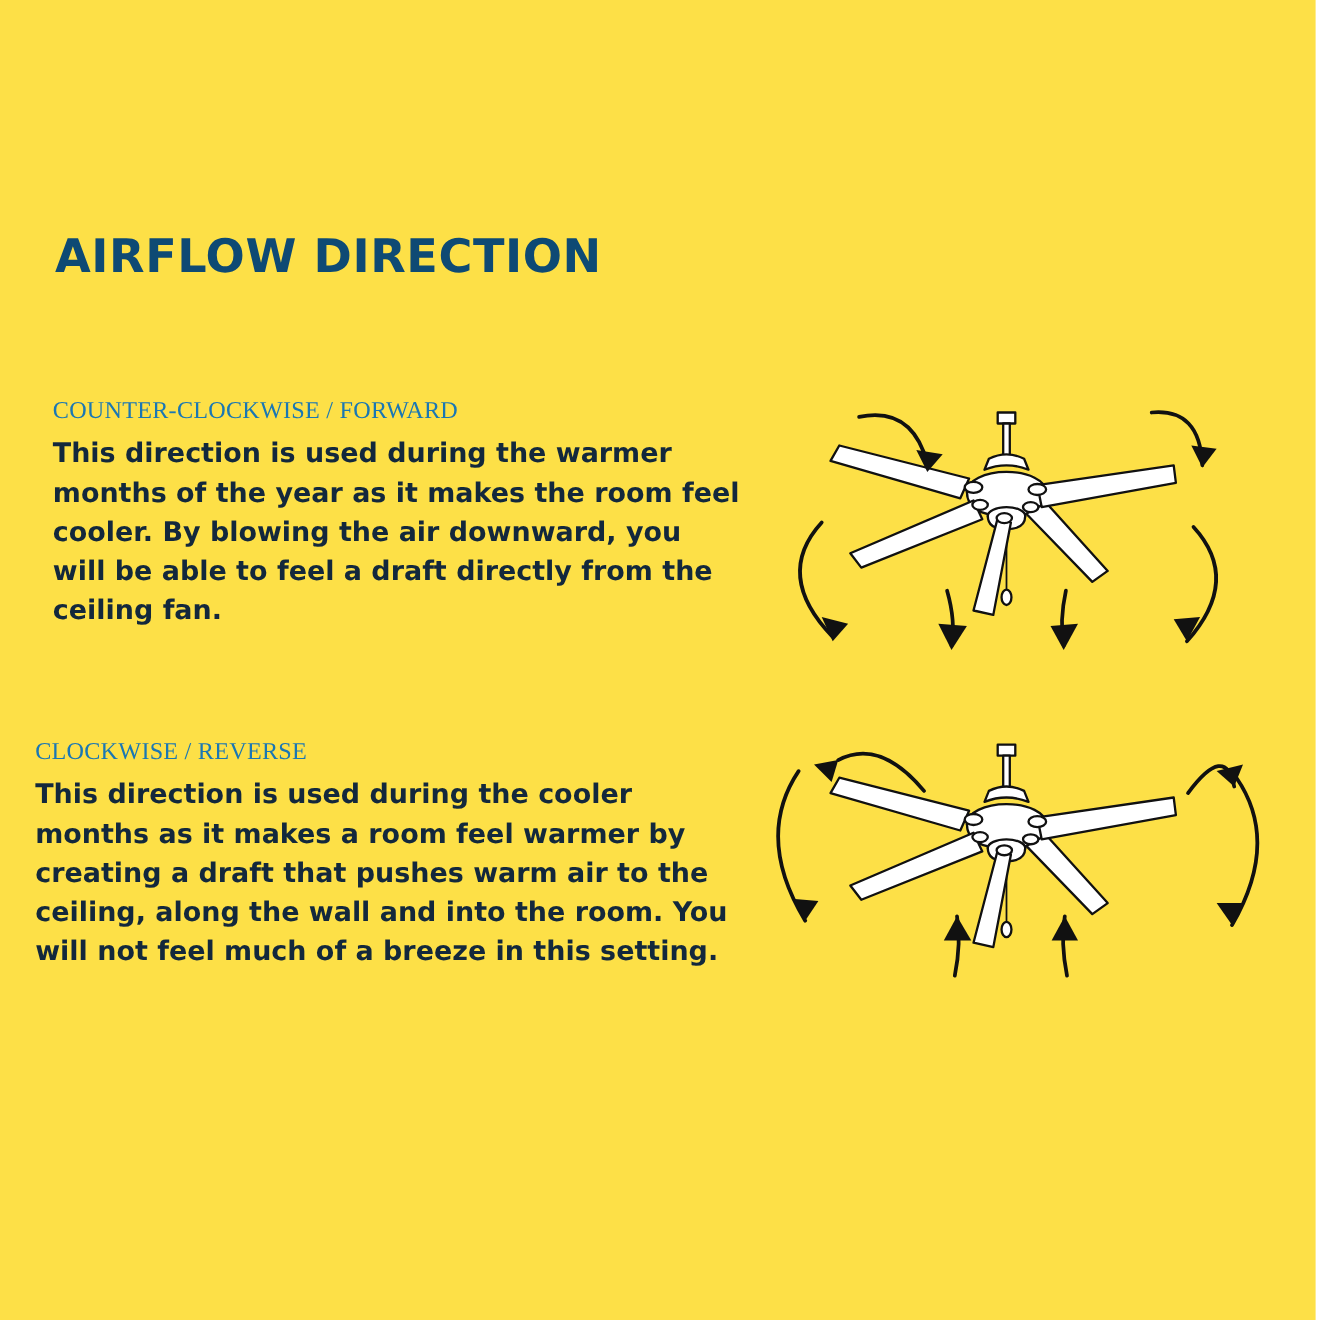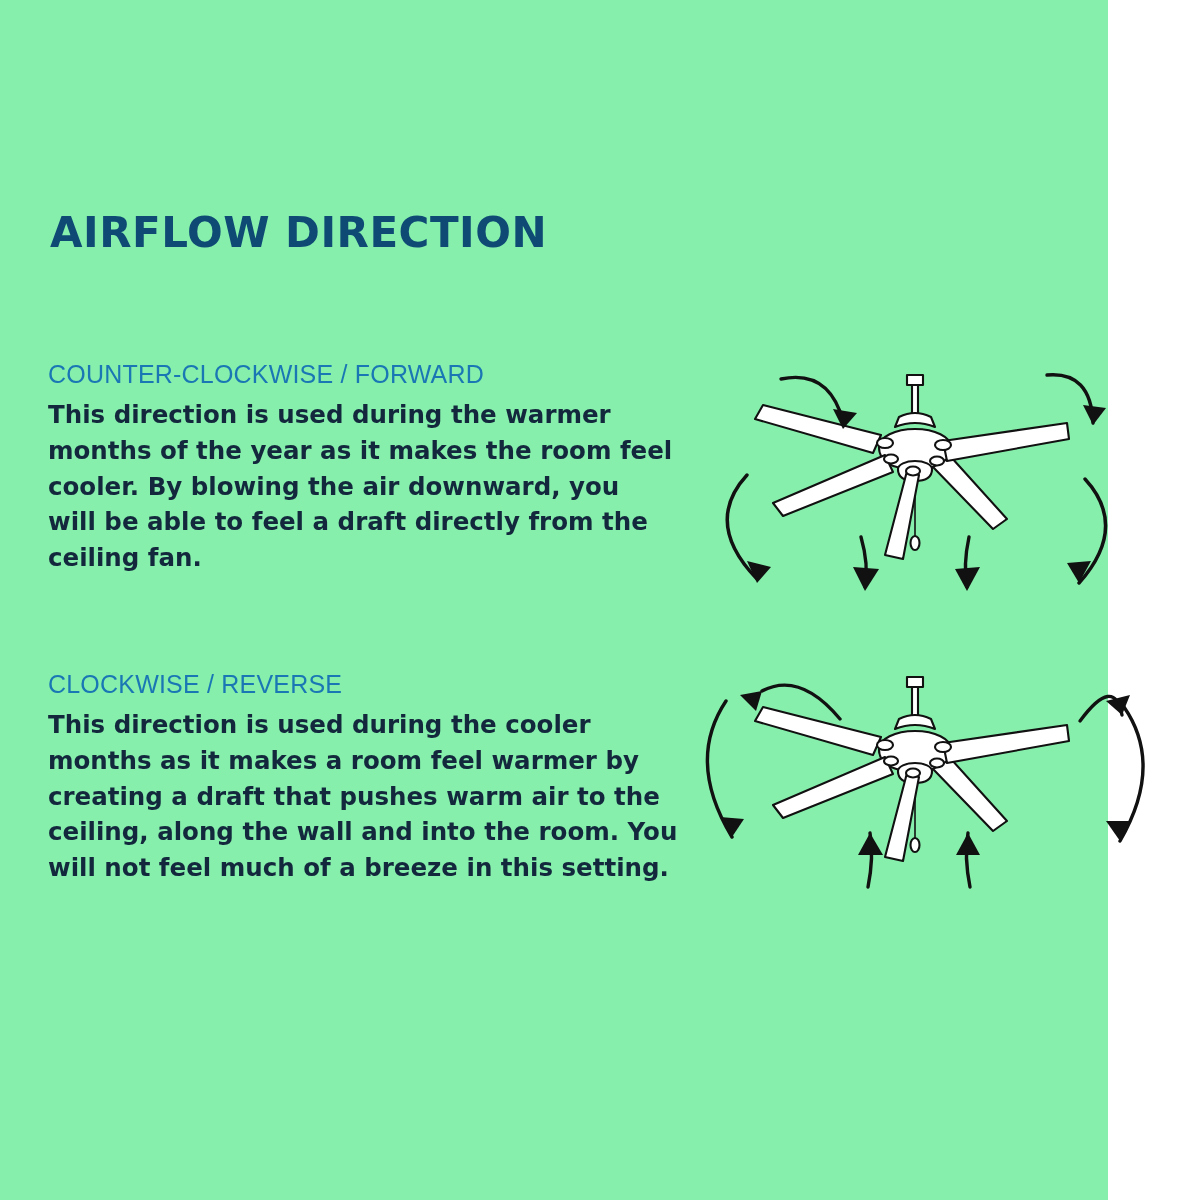--- a/index.html
+++ b/index.html
@@ -11,45 +11,45 @@
     width: 1200px;
     height: 1200px;
     font-family: "DejaVu Sans", sans-serif;
     color: #1a2a3a;
     position: relative;
     overflow: hidden;
   }
   .page {
     position: absolute;
     left: 0; top: 0;
-    width: 1108px;
+    width: 1196px;
     height: 1200px;
-    background: #86efac;
+    background: #fde047;
   }
   .title {
     position: absolute;
     left: 50px;
     top: 208px;
     font-family: "DejaVu Sans", sans-serif;
     font-size: 42px;
     font-weight: bold;
     letter-spacing: 0.5px;
     color: #0e4a74;
     white-space: nowrap;
   }
   .section {
     position: absolute;
     width: 640px;
   }
   .section-1 { left: 48px; top: 360px; }
-  .section-2 { left: 48px; top: 670px; }
+  .section-2 { left: 32px; top: 670px; }
 
   .section-heading {
-    font-family: Liberation Sans, sans-serif;
-    font-size: 25px;
+    font-family: Liberation Serif, serif;
+    font-size: 22px;
     font-weight: normal;
     color: #1a77b4;
     margin: 0 0 8px 0;
     letter-spacing: 0.2px;
     white-space: nowrap;
   }
   .section-body {
     font-family: "DejaVu Sans", sans-serif;
     font-size: 24.5px;
     line-height: 1.46;

